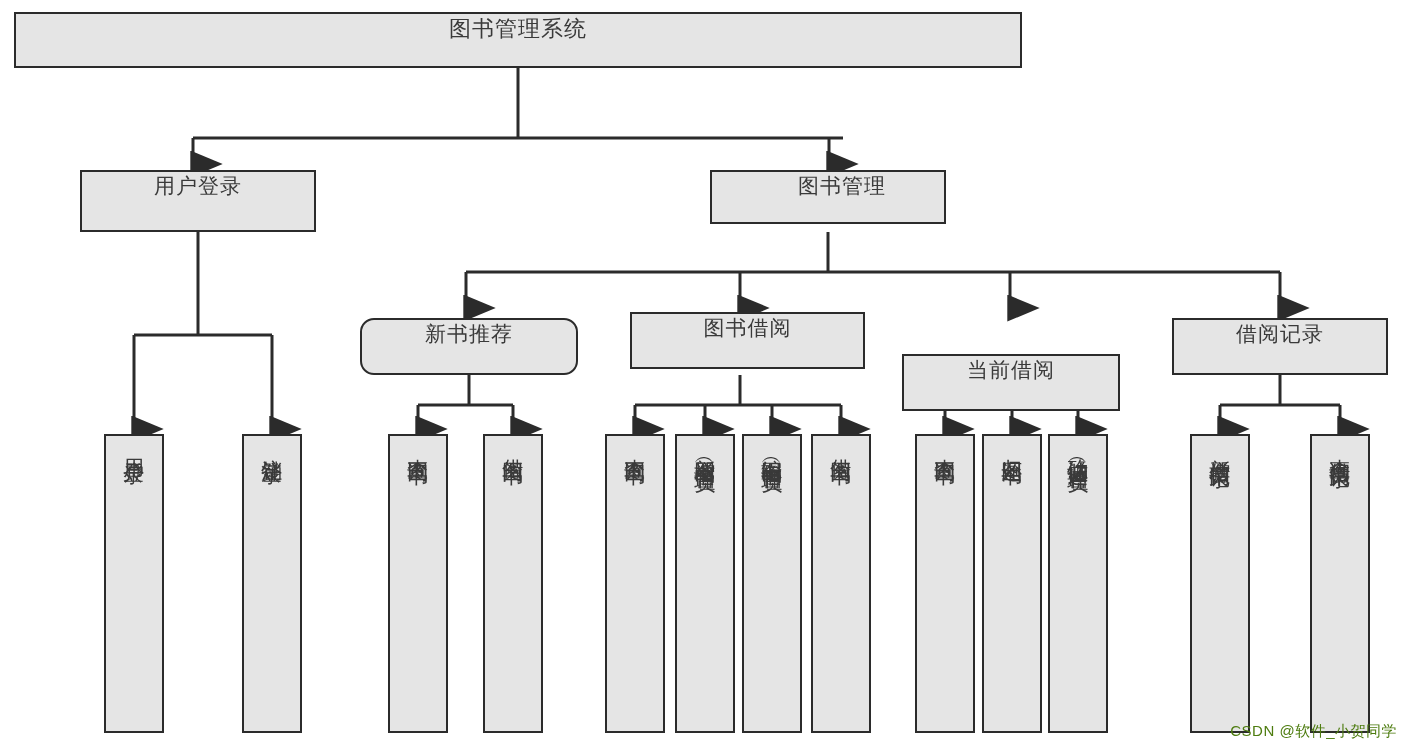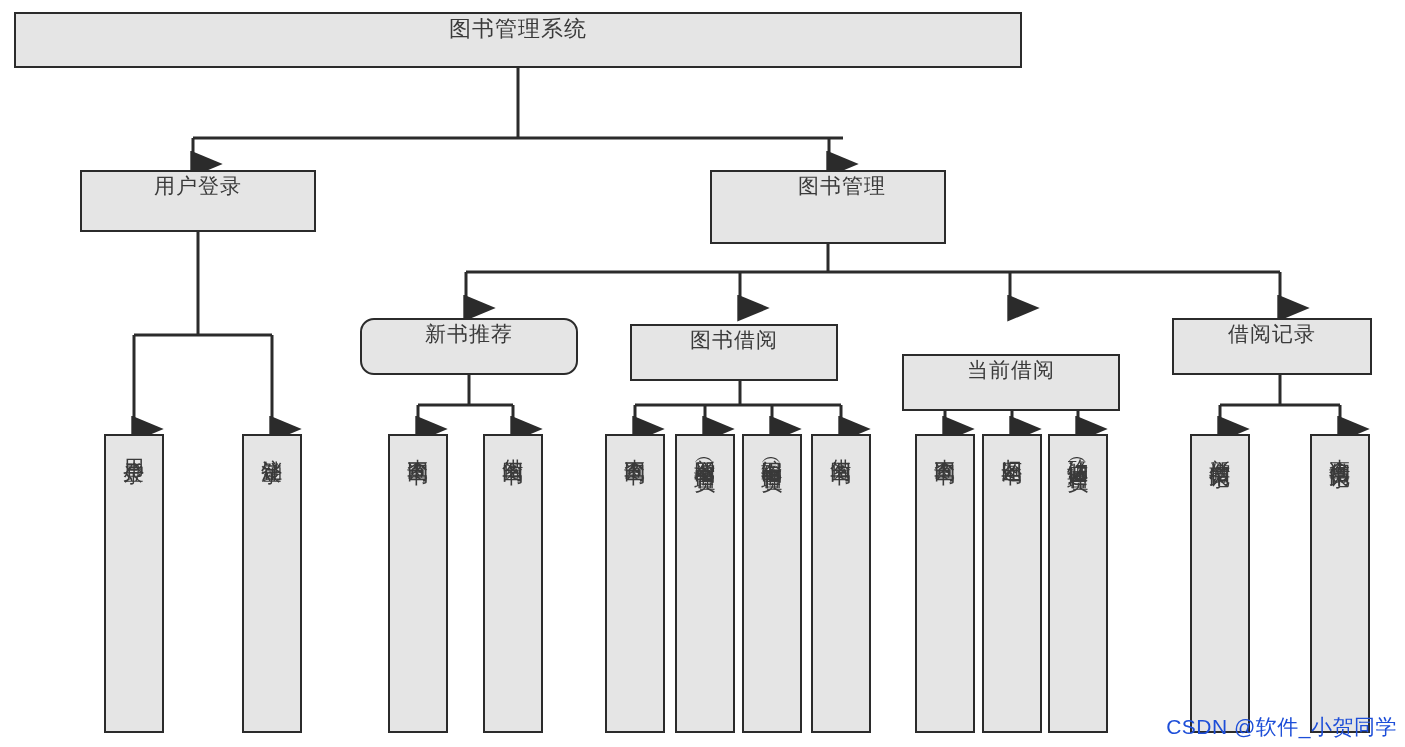--- a/index.html
+++ b/index.html
@@ -10,21 +10,21 @@
         border:2.5px solid #2b2b2b;display:flex;align-items:flex-start;justify-content:center;}
   .node .lbl{color:#3a3a3a;letter-spacing:1px;white-space:nowrap;}
   .node.h .lbl{font-size:21px;}
   .node.root .lbl{font-size:22px;}
   .node.leaf{border-width:2.5px;}
   .node.leaf .lbl{
       writing-mode:vertical-rl;text-orientation:upright;
       font-size:21px;line-height:1.12;letter-spacing:2px;
       padding-top:6px;max-height:282px;
   }
-  .watermark{position:absolute;right:8px;bottom:6px;font-size:21px;color:#1d4ed8;
+  .watermark{position:absolute;right:8px;bottom:6px;font-size:15px;color:#4d7c0f;
              letter-spacing:.5px;white-space:nowrap;}
 </style>
 </head>
 <body>
 
 <div id="stage">
 
   <svg class="wires" viewBox="0 0 1405 747" xmlns="http://www.w3.org/2000/svg">
     <defs>
       <marker id="ah" viewBox="0 0 10 12" refX="5" refY="11" markerWidth="9" markerHeight="11" orient="auto-start-reverse">
@@ -75,34 +75,34 @@
     </g>
   </svg>
 
   <div class="node root" style="left:14px;top:12px;width:1008px;height:56px;">
     <span class="lbl">图书管理系统</span>
   </div>
 
   <div class="node h" style="left:80px;top:170px;width:236px;height:62px;">
     <span class="lbl">用户登录</span>
   </div>
-  <div class="node h" style="left:710px;top:170px;width:236px;height:74px;padding-left:28px;">
+  <div class="node h" style="left:710px;top:170px;width:236px;height:54px;padding-left:28px;">
     <span class="lbl">图书管理</span>
   </div>
 
   <div class="node h" style="left:360px;top:318px;width:218px;height:57px;border-radius:14px;">
     <span class="lbl">新书推荐</span>
   </div>
-  <div class="node h" style="left:630px;top:324px;width:208px;height:57px;">
+  <div class="node h" style="left:630px;top:312px;width:235px;height:57px;">
     <span class="lbl">图书借阅</span>
   </div>
   <div class="node h" style="left:902px;top:318px;width:218px;height:57px;margin-top:36px;">
     <span class="lbl">当前借阅</span>
   </div>
-  <div class="node h" style="left:1172px;top:318px;width:200px;height:57px;">
+  <div class="node h" style="left:1172px;top:318px;width:216px;height:57px;">
     <span class="lbl">借阅记录</span>
   </div>
 
   <div class="node leaf" style="left:104px;top:434px;width:60px;height:299px;">
     <span class="lbl">用户登录</span>
   </div>
   <div class="node leaf" style="left:242px;top:434px;width:60px;height:299px;">
     <span class="lbl">注销登录</span>
   </div>
 

